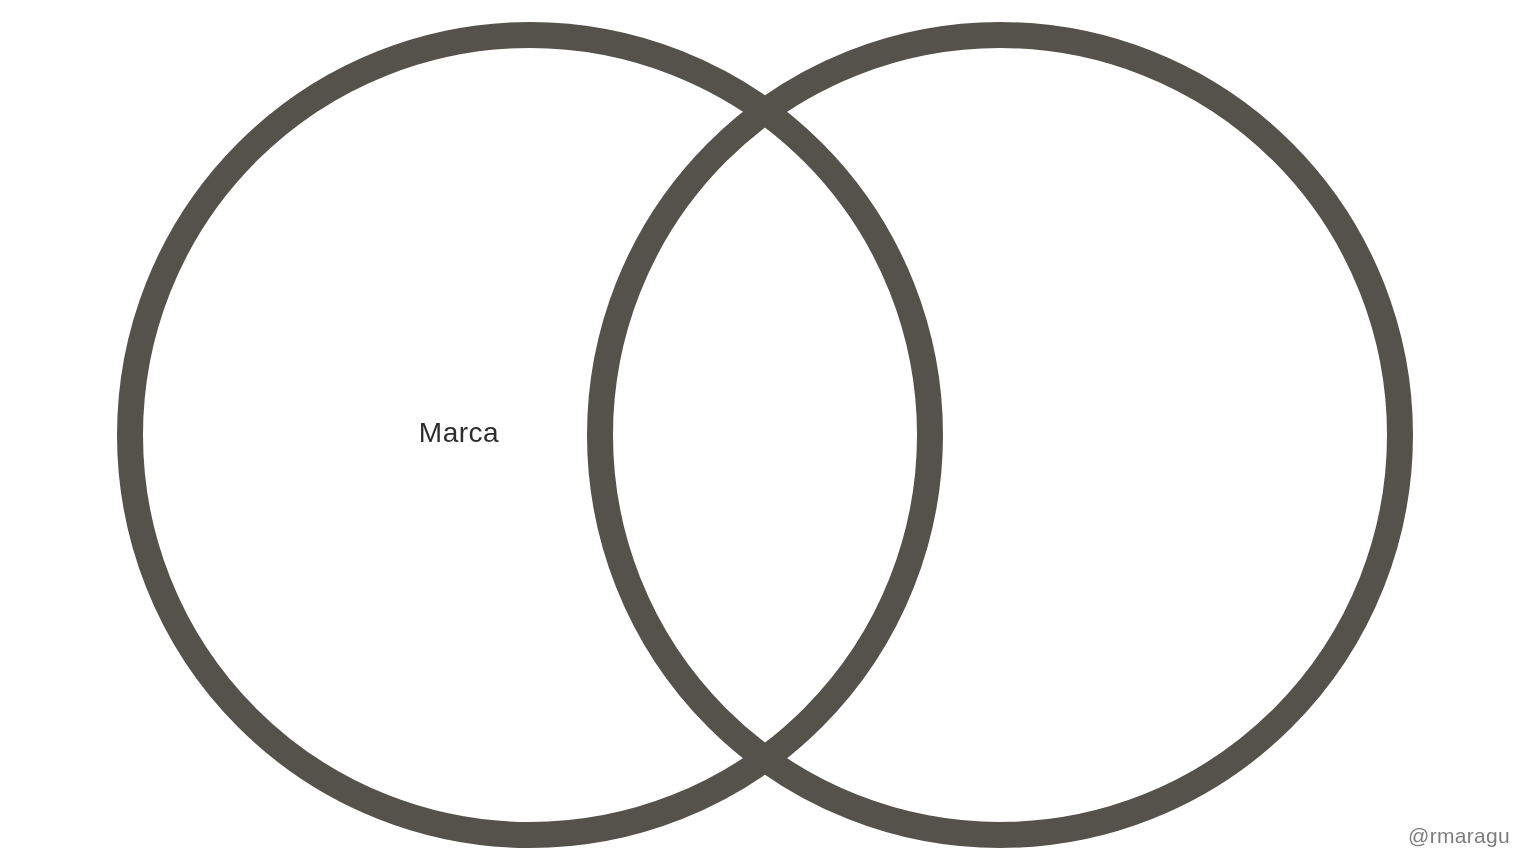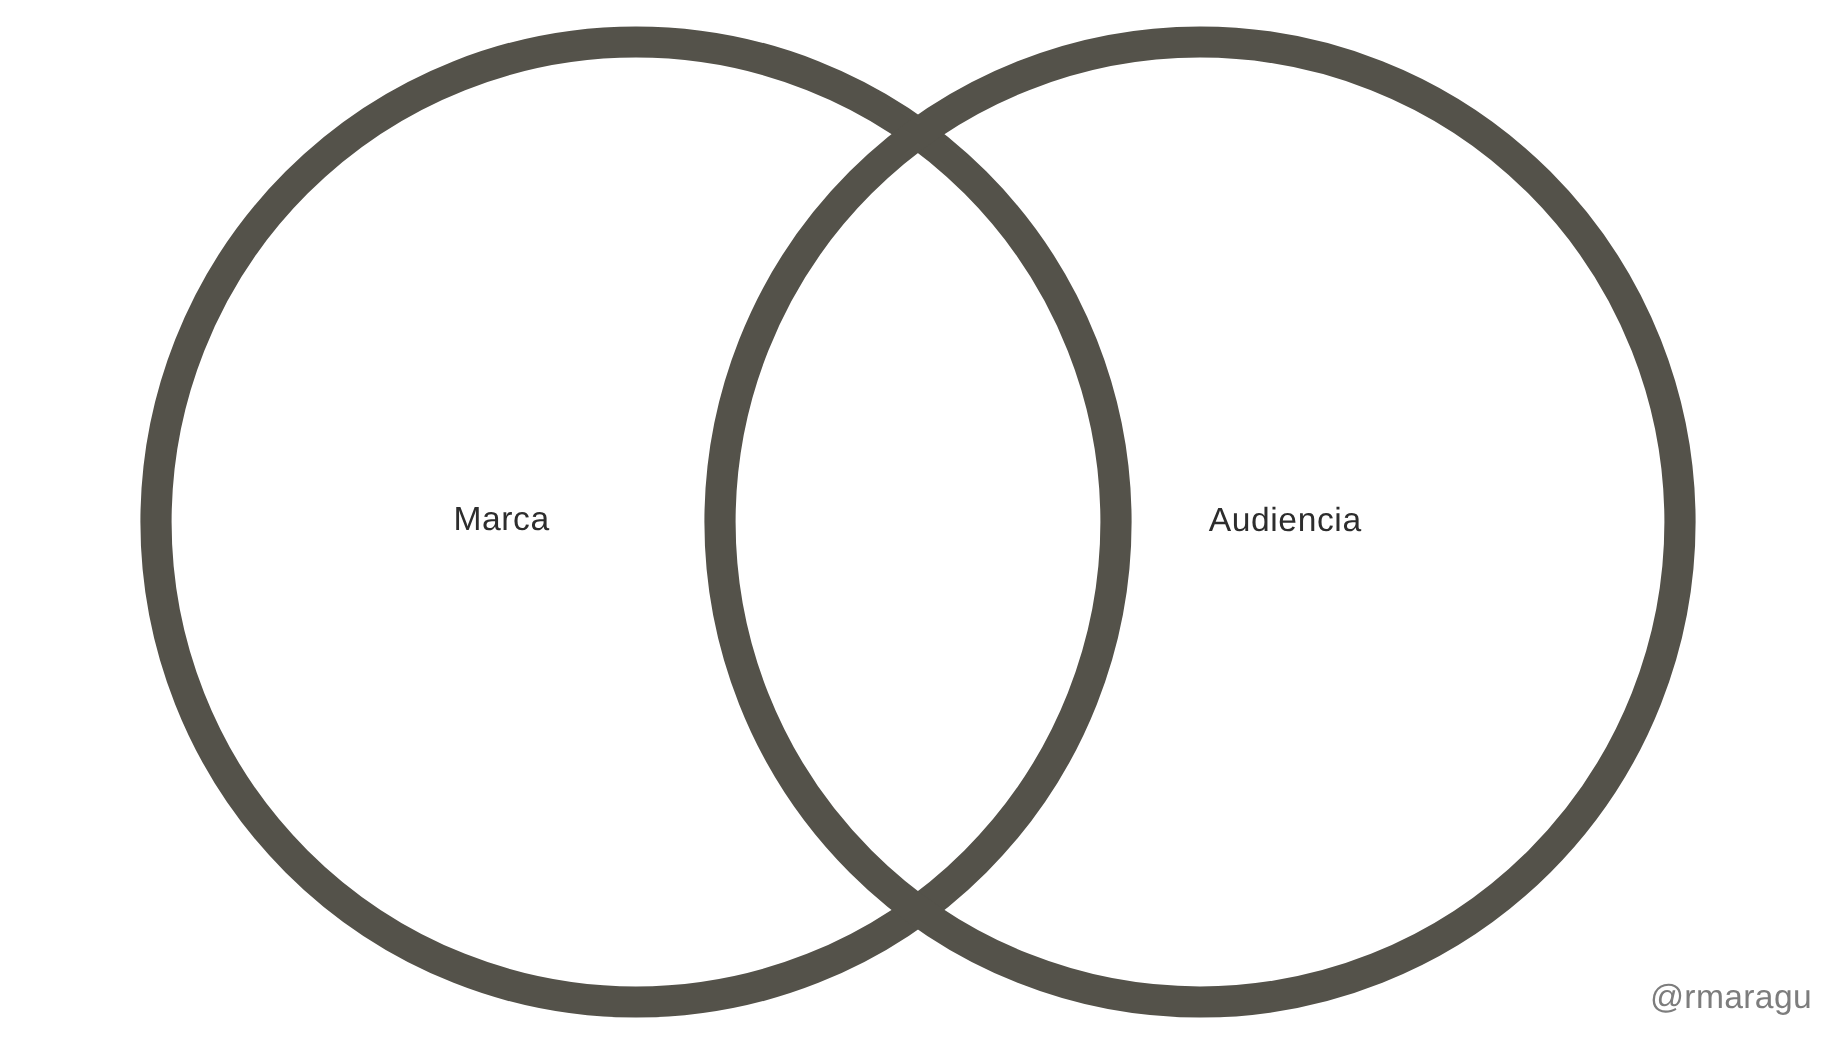--- a/index.html
+++ b/index.html
@@ -27,47 +27,46 @@
     position: absolute;
     transform: translate(-50%, -50%);
     color: #2d2d2d;
     font-size: 28px;
     font-weight: 400;
     letter-spacing: 0.5px;
     text-align: center;
     white-space: nowrap;
     line-height: 1.6;
   }
-  .label-marca    { left: 418px;  top: 433px; }
+  .label-marca    { left: 459px;  top: 433px; }
   .label-overlap  { left: 768px;  top: 436px; }
   .label-audiencia{ left: 1071px; top: 434px; }
   .footer {
     position: absolute;
     right: 26px;
     bottom: 14px;
     text-align: right;
     color: #7d7d7d;
-    font-size: 28px;
+    font-size: 21px;
     line-height: 1.35;
     letter-spacing: 0.3px;
   }
   .footer div { white-space: nowrap; }
 </style>
 </head>
 <body>
 
 <div class="canvas">
 
   <svg class="venn-svg" viewBox="0 0 1536 864">
     <circle cx="530" cy="435" r="400" fill="none" stroke-width="26" stroke="#54524a"></circle>
     <circle cx="1000" cy="435" r="400" fill="none" stroke-width="26" stroke="#54524a"></circle>
   </svg>
 
   <div class="circle-label label-marca">Marca</div>
 
 
-  <div class="circle-label label-audiencia">Audiencia</div>
 
   <div class="footer">
     <div>@rmaragu</div>
   </div>
 
 </div>
 
 </body></html>

